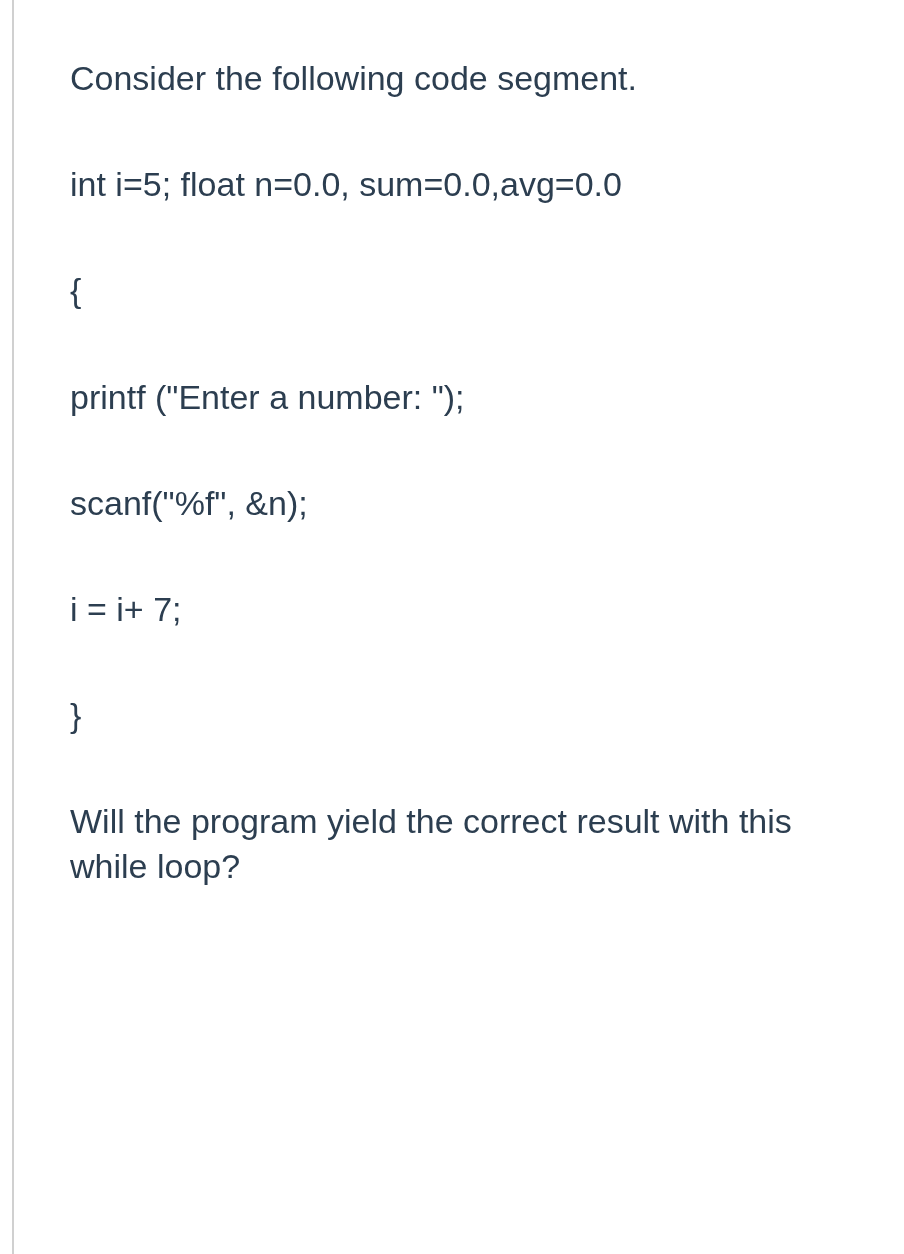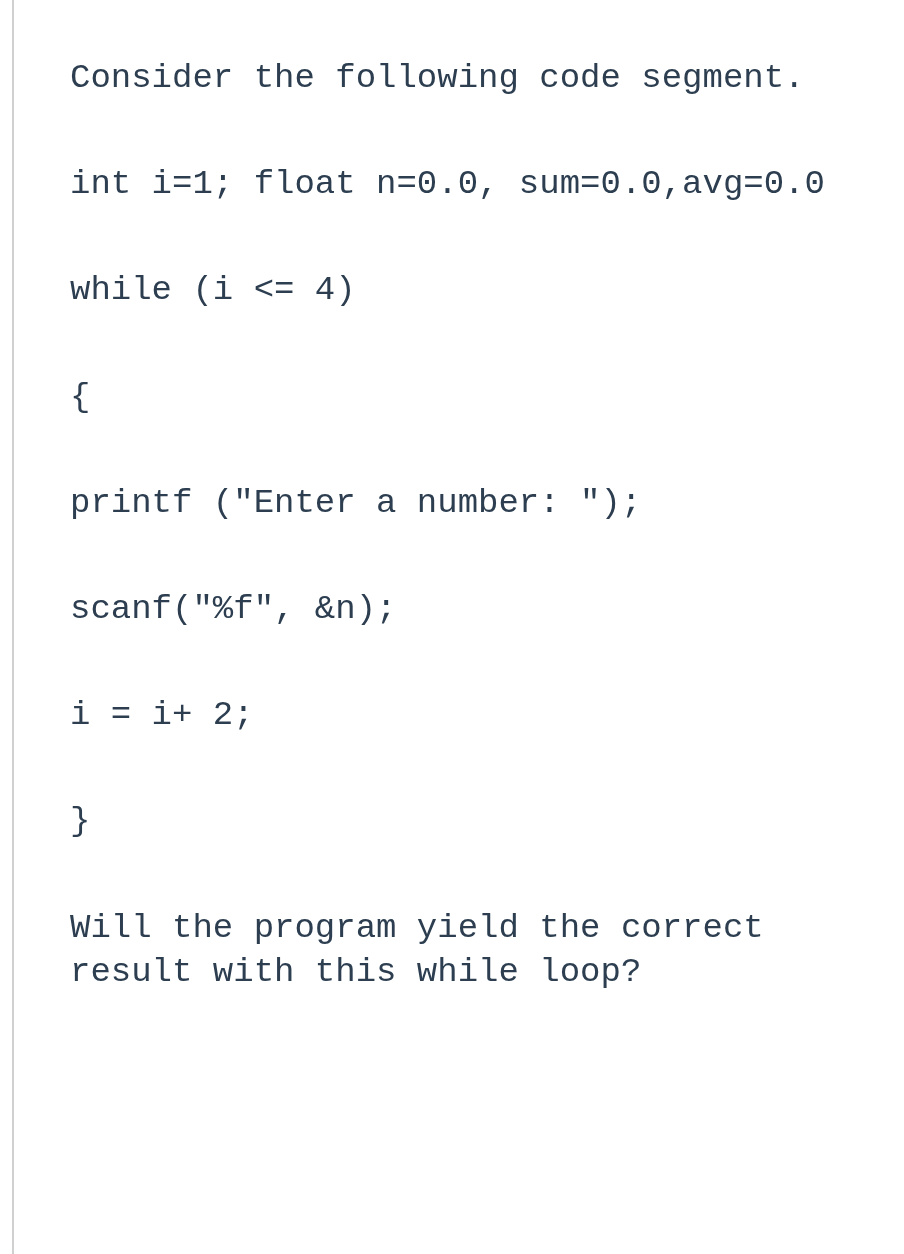--- a/index.html
+++ b/index.html
@@ -1,19 +1,18 @@
 <!DOCTYPE html>
 <html><head>
   <meta charset="utf-8">
   <style>
     * {
       margin: 0;
       padding: 0;
       box-sizing: border-box;
-      font-family: Liberation Mono, monospace;
     }
     body {
       width: 904px;
       height: 1254px;
       font-family: 'Segoe UI', 'Helvetica Neue', Arial, sans-serif;
       background: #ffffff;
       position: relative;
     }
     .left-border {
       position: absolute;
@@ -37,21 +36,20 @@
       margin-bottom: 12px;
     }
   </style>
 </head>
 <body>
 
 <div class="left-border"></div>
 
 <div class="content">
   <p class="paragraph">Consider the following code segment.</p>
-  <p class="paragraph">int i=1; float n=0.0, sum=0.0,avg=0.0</p>
-  <p class="paragraph">while (i &lt;= 4)</p>
+  <p class="paragraph">int i=5; float n=0.0, sum=0.0,avg=0.0</p>
   <p class="paragraph">{</p>
   <p class="paragraph">printf ("Enter a number: ");</p>
   <p class="paragraph">scanf("%f", &amp;n);</p>
-  <p class="paragraph">i = i+ 2;</p>
+  <p class="paragraph">i = i+ 7;</p>
   <p class="paragraph">}</p>
   <p class="paragraph">Will the program yield the correct result with this while loop?</p>
 </div>
 
 </body></html>

